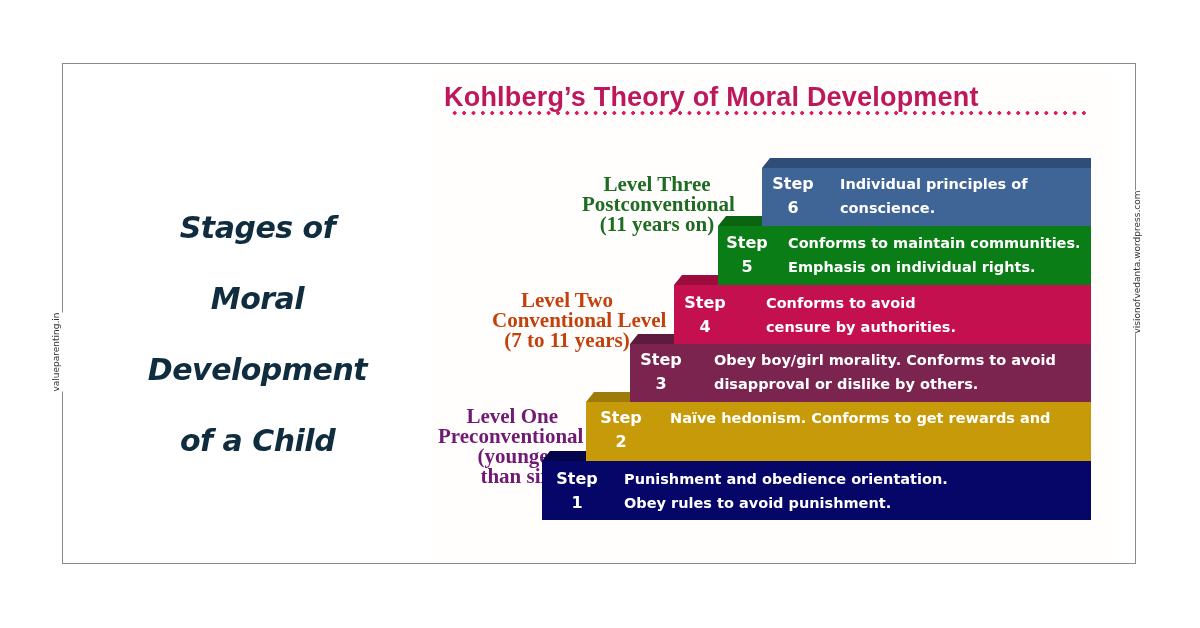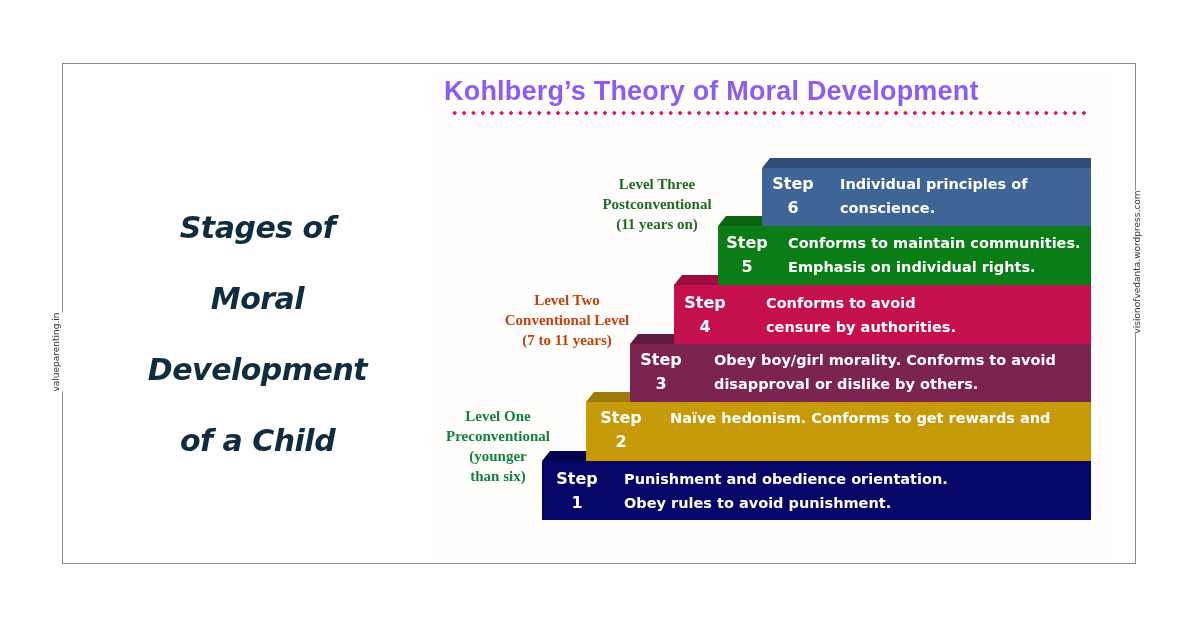--- a/index.html
+++ b/index.html
@@ -4,27 +4,27 @@
   <style>
     html, body { margin: 0; padding: 0; }
     body { width: 1200px; height: 628px; background: #ffffff; position: relative; overflow: hidden; font-family: "DejaVu Sans", sans-serif; }
     .frame { position: absolute; left: 62px; top: 63px; width: 1074px; height: 501px; border: 1px solid #8a8a8a; box-sizing: border-box; background: #fff; }
     .side-label { position: absolute; font-family: "DejaVu Sans", sans-serif; font-size: 9px; color: #333; white-space: nowrap; background: #fff; padding: 4px 0; }
     .side-left { left: 56px; top: 352px; transform: translate(-50%, -50%) rotate(-90deg); transform-origin: center; }
     .side-right { left: 1137px; top: 262px; transform: translate(-50%, -50%) rotate(-90deg); transform-origin: center; }
     .left-title { position: absolute; left: 100px; top: 192px; width: 315px; text-align: center; font-family: "DejaVu Sans", sans-serif; font-style: italic; font-weight: bold; font-size: 30px; line-height: 71px; color: #0f2d3e; letter-spacing: -0.5px; }
     .left-title span { display: block; }
     .diagram { position: absolute; left: 432px; top: 72px; width: 680px; height: 488px; background: #fffefd; }
-    .diag-title { position: absolute; left: 12px; top: 4px; font-family: "Liberation Sans", sans-serif; font-weight: bold; font-size: 27px; color: #8b5cf6; letter-spacing: 0.2px; white-space: nowrap; }
+    .diag-title { position: absolute; left: 12px; top: 10px; font-family: "Liberation Sans", sans-serif; font-weight: bold; font-size: 27px; color: #be185d; letter-spacing: 0.2px; white-space: nowrap; }
     .dots { position: absolute; left: 18px; top: 38px; width: 640px; height: 6px; background-image: radial-gradient(circle, #e0175f 1.6px, transparent 2px); background-size: 9.4px 6px; background-repeat: repeat-x; }
     .step { position: absolute; color: #fff; font-family: "DejaVu Sans", sans-serif; font-weight: bold; }
     .step .top { position: absolute; left: 0; right: 0; top: -10px; height: 10px; clip-path: polygon(8px 0, 100% 0, 100% 100%, 0 100%); }
     .step .num { position: absolute; text-align: center; font-size: 16px; line-height: 24px; }
     .step .desc { position: absolute; font-size: 14.5px; line-height: 24px; white-space: nowrap; font-weight: bold; }
-    .level-label { position: absolute; text-align: center; font-family: "Liberation Serif", serif; font-weight: bold; font-size: 15px; line-height: 20px; white-space: nowrap; }
+    .level-label { position: absolute; text-align: center; font-family: "Liberation Serif", serif; font-weight: bold; font-size: 21px; line-height: 20px; white-space: nowrap; }
   </style>
 </head>
 <body>
 
 <div class="frame"></div>
 
 <div class="side-label side-left">valueparenting.in</div>
 <div class="side-label side-right">visionofvedanta.wordpress.com</div>
 
 <div class="left-title">
@@ -41,21 +41,21 @@
   <div class="level-label" style="left:150px; top:102px; width:150px; color:#1f6b22;">
     <div>Level Three</div>
     <div>Postconventional</div>
     <div>(11 years on)</div>
   </div>
   <div class="level-label" style="left:60px; top:218px; width:150px; color:#c2410c;">
     <div>Level Two</div>
     <div>Conventional Level</div>
     <div>(7 to 11 years)</div>
   </div>
-  <div class="level-label" style="left:6px; top:334px; width:120px; color:#15803d;">
+  <div class="level-label" style="left:6px; top:334px; width:120px; color:#701a75;text-align:right;">
     <div>Level One</div>
     <div>Preconventional</div>
     <div>(younger</div>
     <div>than six)</div>
   </div>
 
   <div class="step" style="left:110px; top:389px; width:549px; height:59px; background:#050668;">
     <div class="top" style="background:#03044a;"></div>
     <div class="num" style="left:8px; top:6px; width:54px;">
       <div>Step</div>

